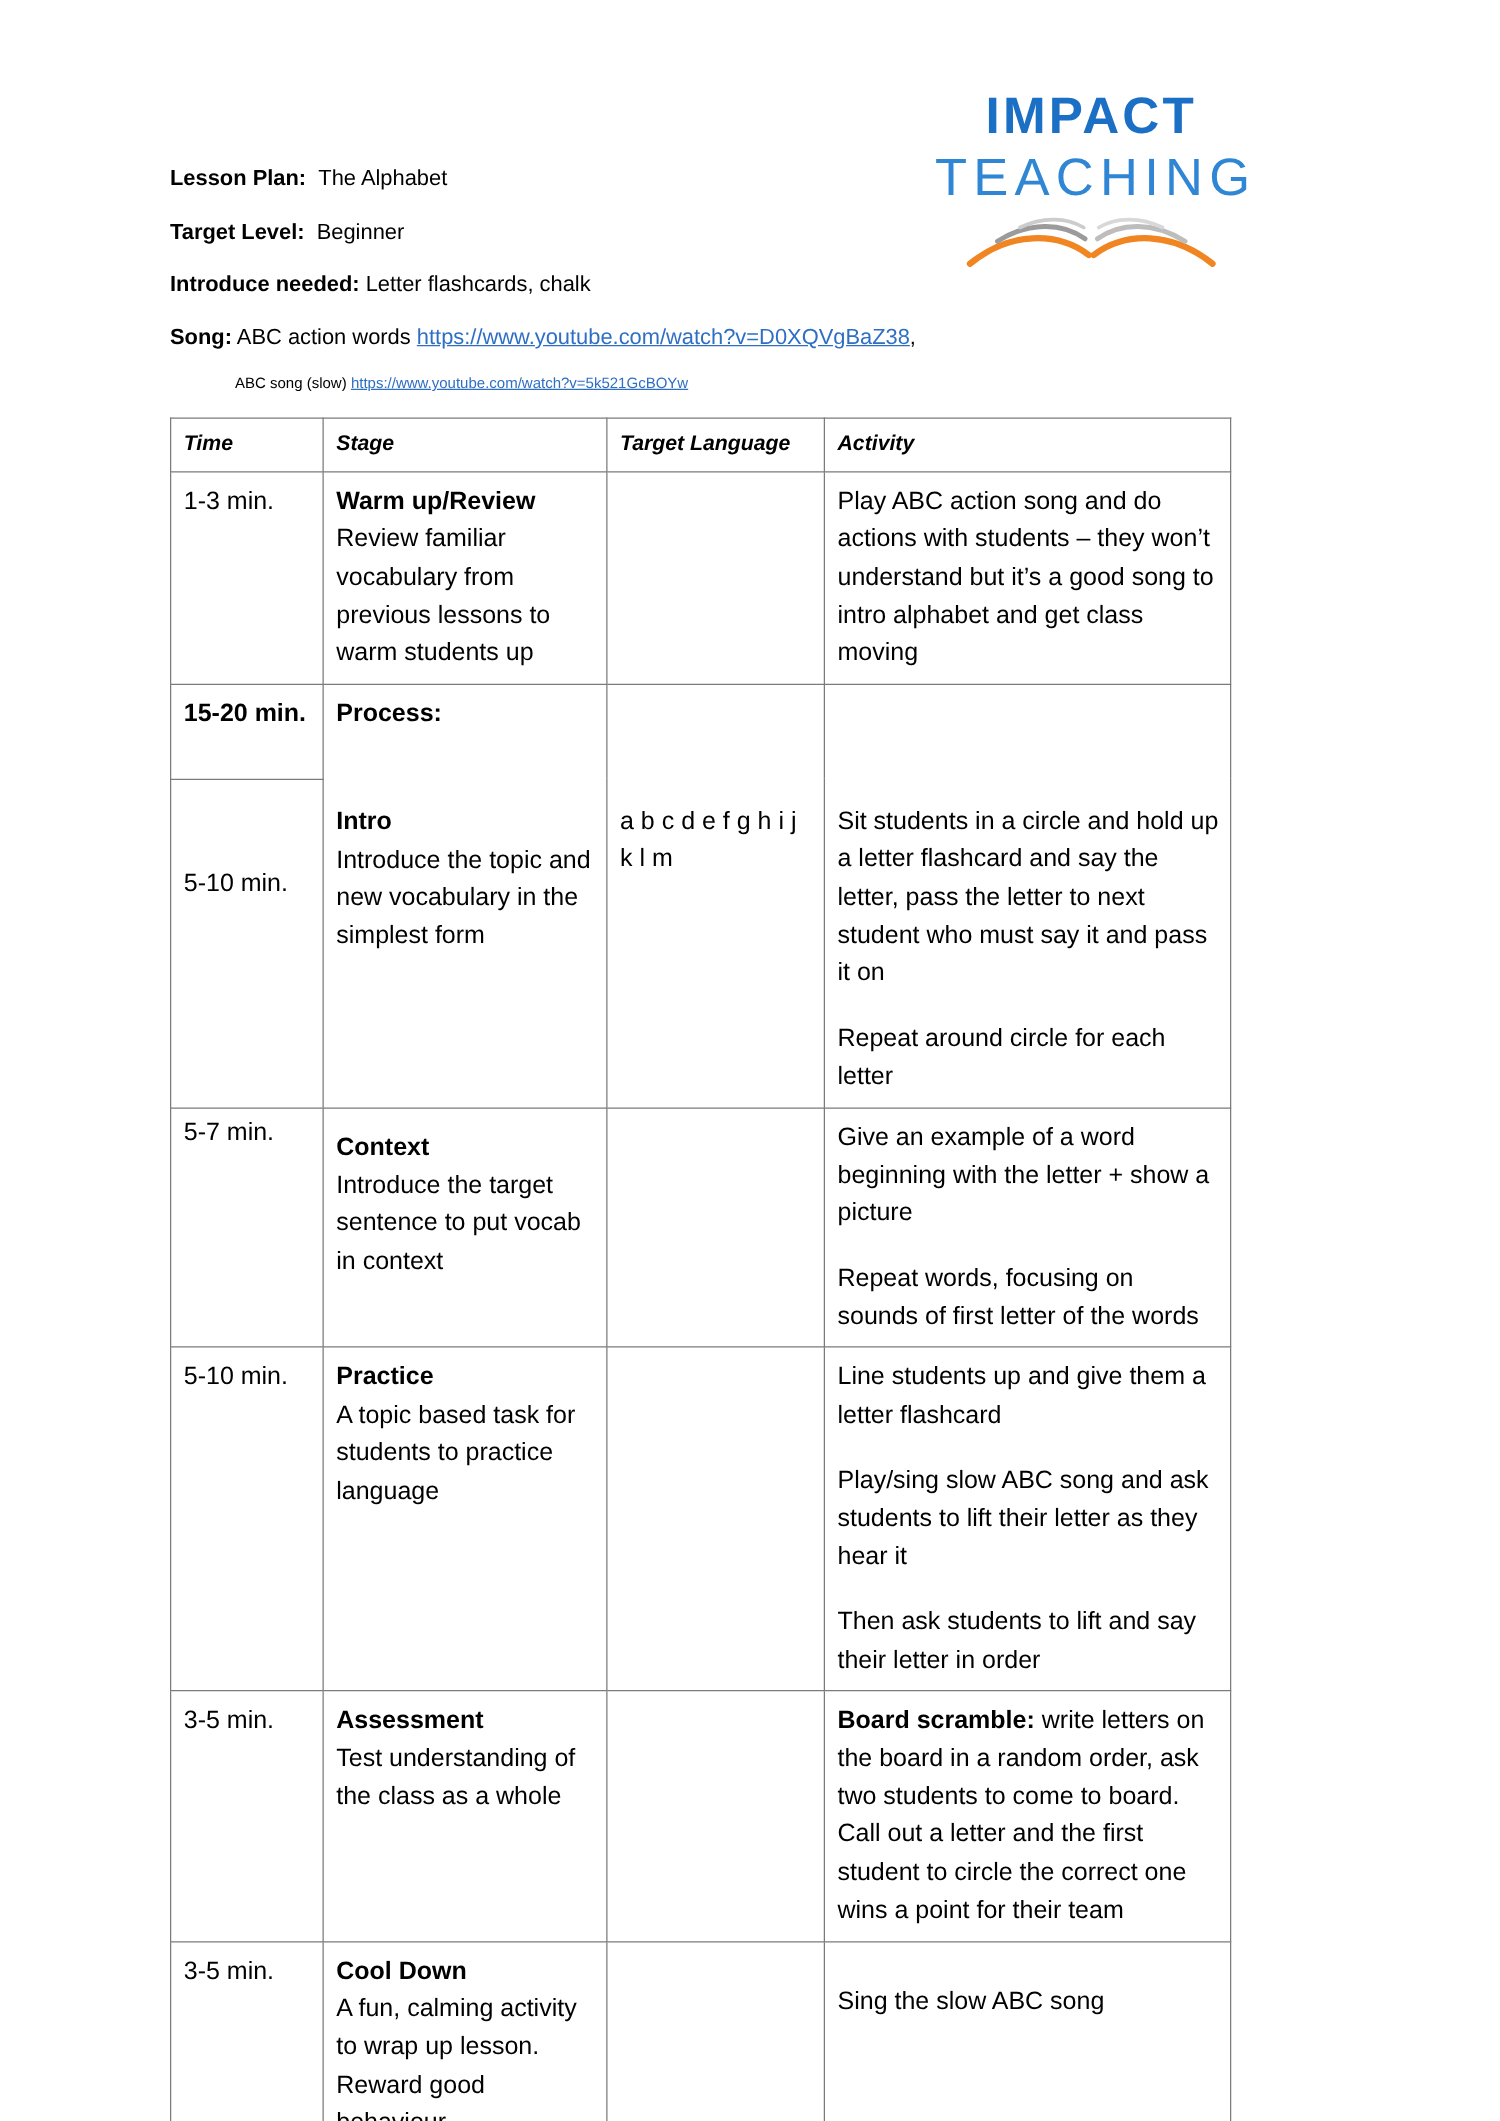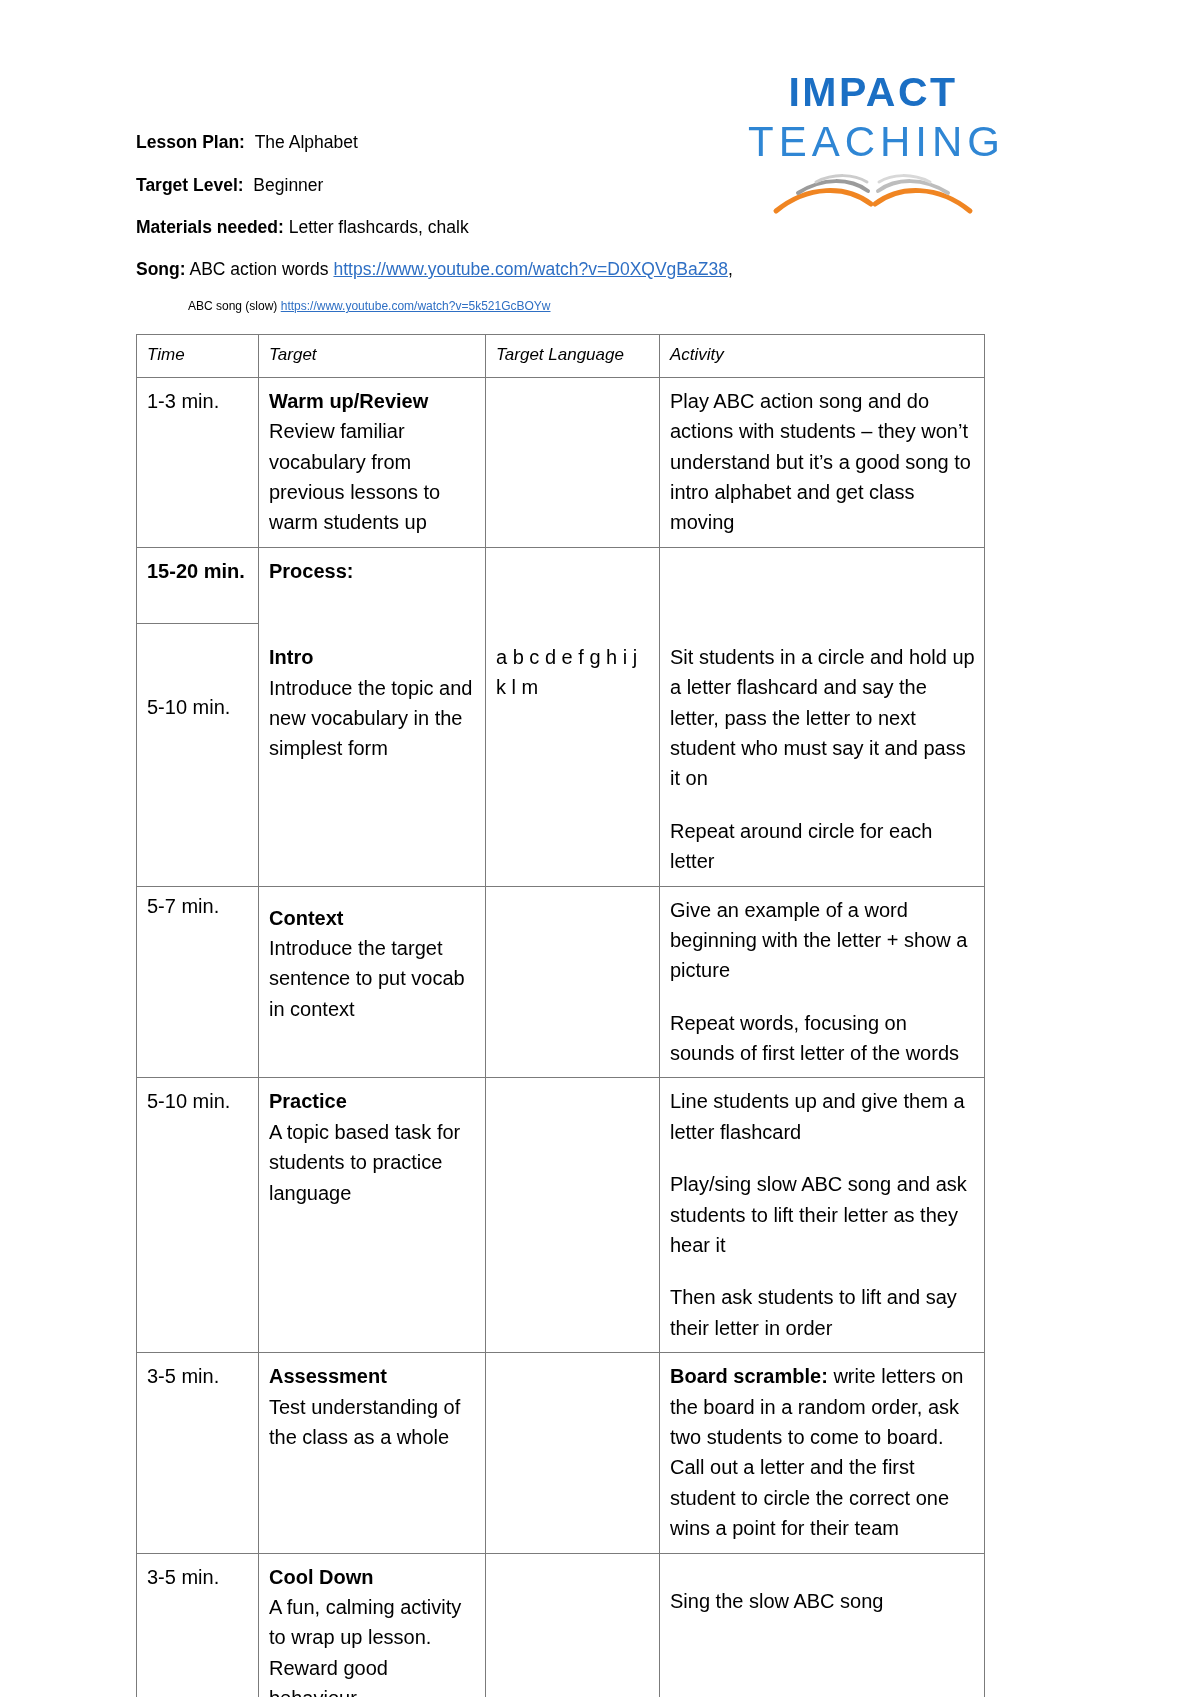--- a/index.html
+++ b/index.html
@@ -93,21 +93,21 @@
 
   table.lesson td, table.lesson th {
     border: 1px solid #7b7b7b;
     vertical-align: top;
     padding: 8px 8px 9px 10px;
     font-size: 20px;
     line-height: 1.52;
     text-align: left;
   }
   table.lesson thead th {
-    font-weight: normal;
+    font-weight: bold;
     font-style: italic;
     font-size: 17px;
     padding-top: 7px;
     padding-bottom: 9px;
   }
   .cell-title { font-weight: bold; }
   .cell-body { font-weight: normal; }
   td.no-bottom { border-bottom: none; }
   td.no-top { border-top: none; }
   .p-note { margin-top: 22px; }
@@ -141,21 +141,21 @@
 
   <div class="meta" style="top:175px;">
     <div class="meta-line">
       <b>Target Level:</b>
       &nbsp;<span>Beginner</span>
     </div>
   </div>
 
   <div class="meta" style="top:217px;">
     <div class="meta-line">
-      <b>Materials needed:</b>
+      <b>Introduce needed:</b>
       <span>Letter flashcards, chalk</span>
     </div>
   </div>
 
   <div class="meta" style="top:259px;">
     <div class="meta-line">
       <b>Song:</b>
       <span>ABC action words</span>
       <a class="link" href="#">https://www.youtube.com/watch?v=D0XQVgBaZ38</a><span>,</span>
     </div>
@@ -168,21 +168,21 @@
   <table class="lesson">
     <colgroup>
       <col class="c-time">
         <col class="c-stage">
         <col class="c-lang">
         <col class="c-act">
     </colgroup>
     <thead>
       <tr>
         <th>Time</th>
-        <th>Target</th>
+        <th>Stage</th>
         <th>Target Language</th>
         <th>Activity</th>
       </tr>
     </thead>
     <tbody>
 
       <tr>
         <td>1-3 min.</td>
         <td>
           <div class="cell-title">Warm up/Review</div>

